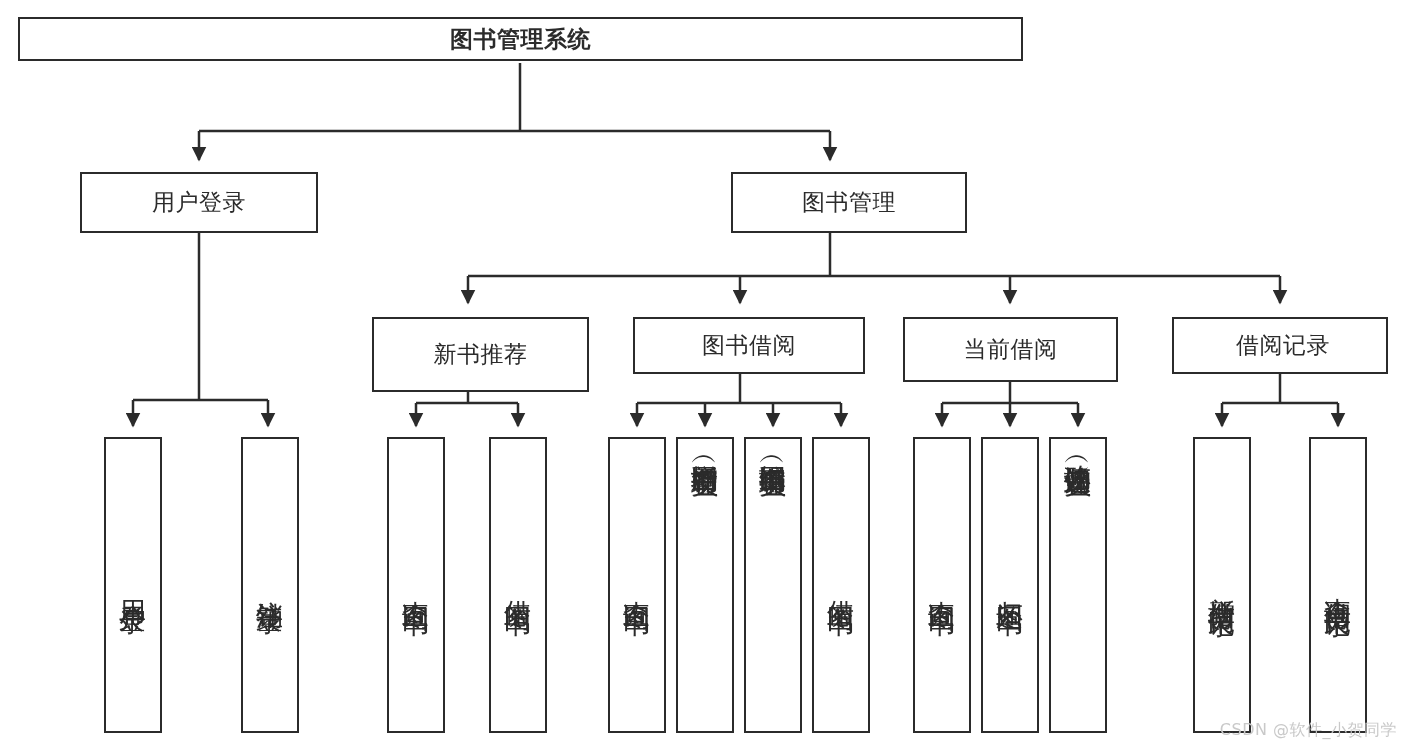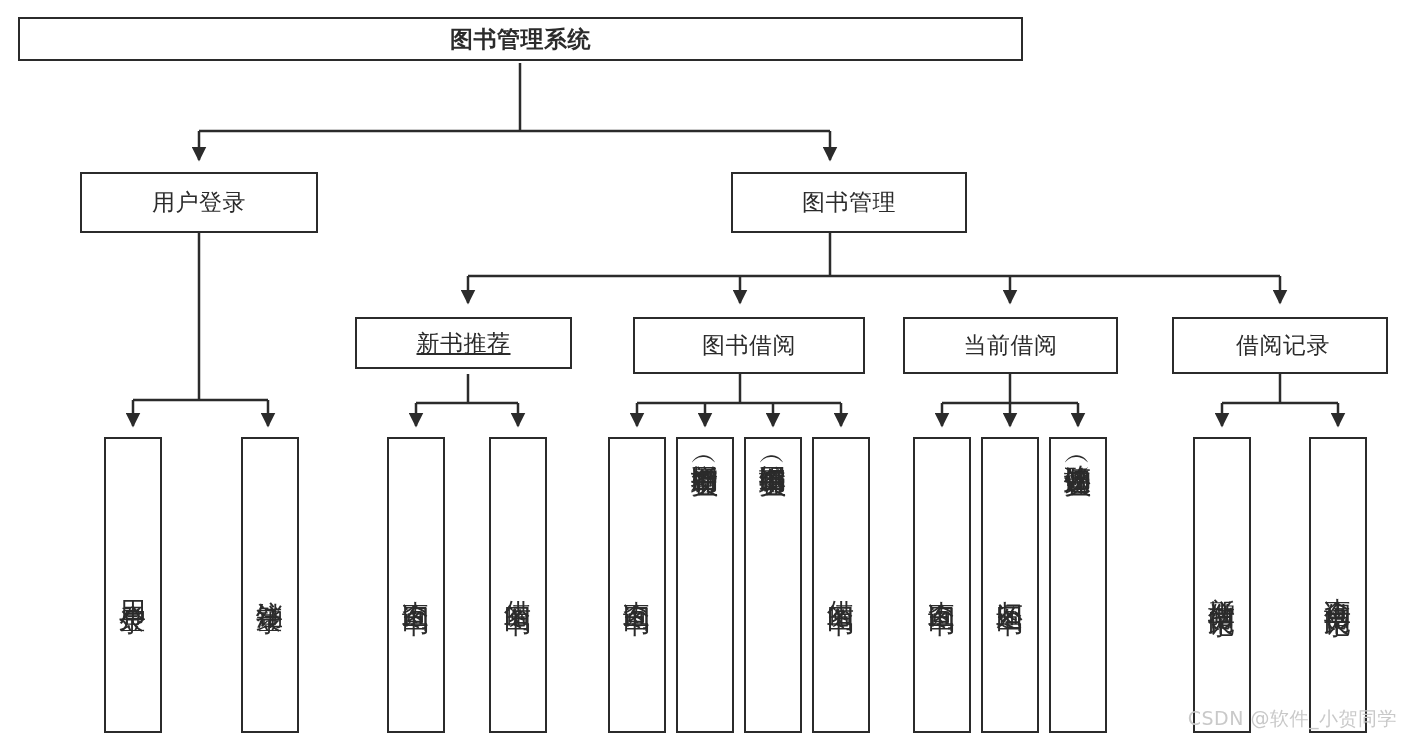--- a/index.html
+++ b/index.html
@@ -66,22 +66,22 @@
     font-size: 27px;
     letter-spacing: 1px;
   }
   .v-node.centered {
     align-items: center;
     padding-top: 0;
   }
   .watermark {
     position: absolute;
     right: 8px;
-    bottom: 15px;
-    font-size: 19px;
+    bottom: 6px;
+    font-size: 16px;
     color: #c9c9c9;
     letter-spacing: 0.5px;
     white-space: nowrap;
   }
 </style>
 </head>
 <body>
 
 <div id="canvas">
 
@@ -140,29 +140,29 @@
   </div>
 
   <div class="node h-node" style="left:80px; top:172px; width:238px; height:61px;">
     <span class="label">用户登录</span>
   </div>
 
   <div class="node h-node" style="left:712px; top:172px; width:236px; height:61px;margin-left:19px;">
     <span class="label">图书管理</span>
   </div>
 
-  <div class="node h-node" style="left:355px; top:317px; width:217px; height:52px;text-decoration:underline;">
+  <div class="node h-node" style="left:372px; top:317px; width:217px; height:75px;">
     <span class="label">新书推荐</span>
   </div>
 
   <div class="node h-node" style="left:633px; top:317px; width:232px; height:57px;">
     <span class="label">图书借阅</span>
   </div>
 
-  <div class="node h-node" style="left:903px; top:317px; width:215px; height:57px;">
+  <div class="node h-node" style="left:903px; top:317px; width:215px; height:65px;">
     <span class="label">当前借阅</span>
   </div>
 
   <div class="node h-node" style="left:1172px; top:317px; width:216px; height:57px;padding-left:6px;">
     <span class="label">借阅记录</span>
   </div>
 
   <div class="node v-node centered" style="left:104px; top:437px; width:58px; height:296px;">
     <span class="label">用户登录</span>
   </div>

